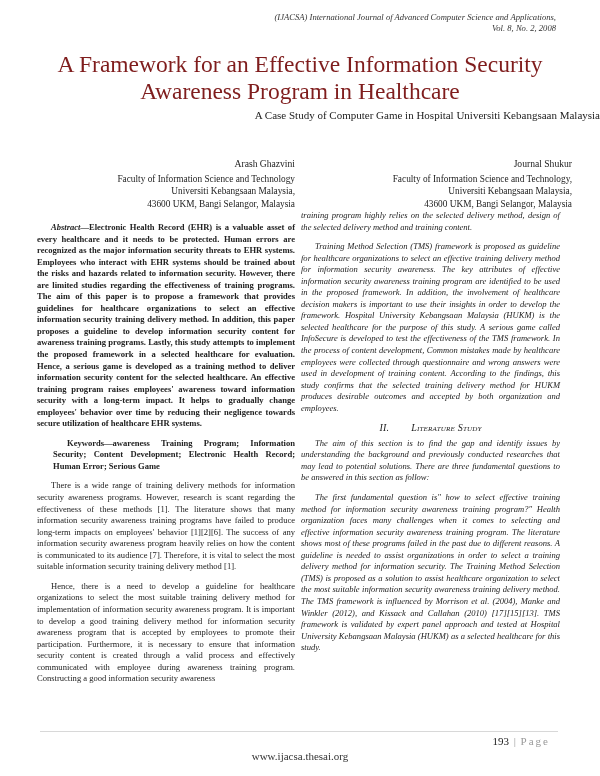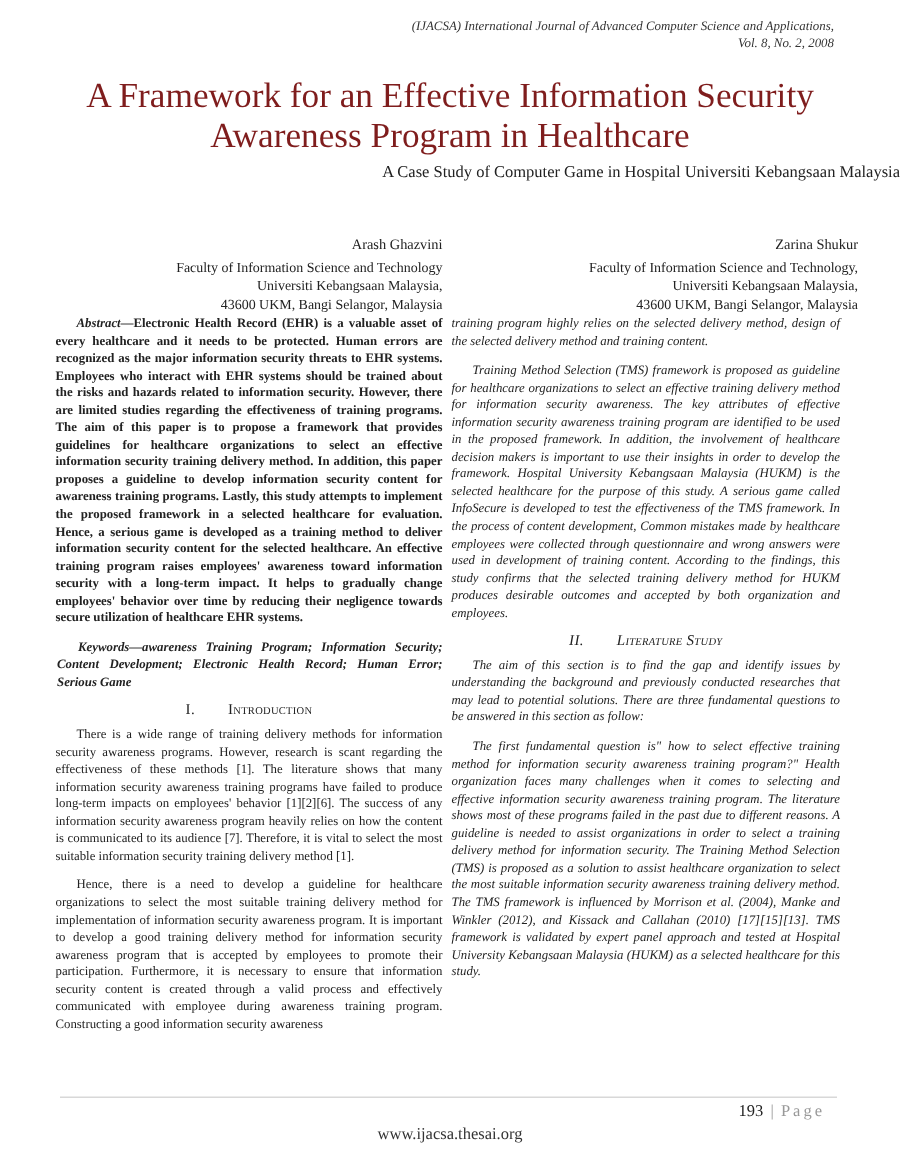--- a/index.html
+++ b/index.html
@@ -26,23 +26,23 @@
   .author .name { margin-bottom: 3px; font-size: 9.6px; }
   .author-1 { left: 25px; }
   .author-2 { left: 302px; }
   .col {
     position: absolute; top: 210px; width: 258px;
     font-size: 8.55px; line-height: 11.55px; text-align: justify; color: #222;
   }
   .col-left { left: 37px; }
   .col-right { left: 301px; width: 259px; font-style: italic; }
   .para { margin: 0 0 8px 0; text-indent: 14px; }
-  .abstract { font-weight: bold; }
+  .abstract { font-weight: bold; margin-top: 12px; }
   .abstract .lead { font-style: italic; font-weight: bold; }
-  .keywords { font-style: italic; font-weight: bold; text-indent: 14px; margin: 0 0 8px 1px; }
+  .keywords { font-weight: bold; text-indent: 14px; margin: 0 0 8px 16px; }
   .section-heading {
     text-align: center; font-size: 10px; margin: 6px 0 4px 0; letter-spacing: 0.2px;
     font-variant: small-caps;
   }
   .section-heading .num { margin-right: 22px; font-variant: normal; }
   .footer-line {
     position: absolute; left: 40px; right: 42px; top: 731px; height: 0;
     border-top: 1px solid #d8d8d8;
   }
   .page-number {
@@ -68,30 +68,29 @@
 </div>
 <div class="subtitle">A Case Study of Computer Game in Hospital Universiti Kebangsaan Malaysia</div>
 
 <div class="author author-1">
   <div class="name">Arash Ghazvini</div>
   <div>Faculty of Information Science and Technology</div>
   <div>Universiti Kebangsaan Malaysia,</div>
   <div>43600 UKM, Bangi Selangor, Malaysia</div>
 </div>
 <div class="author author-2">
-  <div class="name">Zarina Shukur</div>
+  <div class="name">Journal Shukur</div>
   <div>Faculty of Information Science and Technology,</div>
   <div>Universiti Kebangsaan Malaysia,</div>
   <div>43600 UKM, Bangi Selangor, Malaysia</div>
 </div>
 
 <div class="col col-left">
   <p class="para abstract"><span class="lead">Abstract</span><span class="lead">—</span><span>Electronic Health Record (EHR) is a valuable asset of every healthcare and it needs to be protected. Human errors are recognized as the major information security threats to EHR systems. Employees who interact with EHR systems should be trained about the risks and hazards related to information security. However, there are limited studies regarding the effectiveness of training programs. The aim of this paper is to propose a framework that provides guidelines for healthcare organizations to select an effective information security training delivery method. In addition, this paper proposes a guideline to develop information security content for awareness training programs. Lastly, this study attempts to implement the proposed framework in a selected healthcare for evaluation. Hence, a serious game is developed as a training method to deliver information security content for the selected healthcare. An effective training program raises employees' awareness toward information security with a long-term impact. It helps to gradually change employees' behavior over time by reducing their negligence towards secure utilization of healthcare EHR systems.</span></p>
   <p class="keywords">Keywords—awareness Training Program; Information Security; Content Development; Electronic Health Record; Human Error; Serious Game</p>
-  <div class="section-heading"><span class="num">I.</span><span>Introduction</span></div>
   <p class="para">There is a wide range of training delivery methods for information security awareness programs. However, research is scant regarding the effectiveness of these methods [1]. The literature shows that many information security awareness training programs have failed to produce long-term impacts on employees' behavior [1][2][6]. The success of any information security awareness program heavily relies on how the content is communicated to its audience [7]. Therefore, it is vital to select the most suitable information security training delivery method [1].</p>
   <p class="para">Hence, there is a need to develop a guideline for healthcare organizations to select the most suitable training delivery method for implementation of information security awareness program. It is important to develop a good training delivery method for information security awareness program that is accepted by employees to promote their participation. Furthermore, it is necessary to ensure that information security content is created through a valid process and effectively communicated with employee during awareness training program. Constructing a good information security awareness</p>
 </div>
 
 <div class="col col-right">
   <p class="para" style="text-indent:0">training program highly relies on the selected delivery method, design of the selected delivery method and training content.</p>
   <p class="para">Training Method Selection (TMS) framework is proposed as guideline for healthcare organizations to select an effective training delivery method for information security awareness. The key attributes of effective information security awareness training program are identified to be used in the proposed framework. In addition, the involvement of healthcare decision makers is important to use their insights in order to develop the framework. Hospital University Kebangsaan Malaysia (HUKM) is the selected healthcare for the purpose of this study. A serious game called InfoSecure is developed to test the effectiveness of the TMS framework. In the process of content development, Common mistakes made by healthcare employees were collected through questionnaire and wrong answers were used in development of training content. According to the findings, this study confirms that the selected training delivery method for HUKM produces desirable outcomes and accepted by both organization and employees.</p>
   <div class="section-heading"><span class="num">II.</span><span>Literature Study</span></div>
   <p class="para">The aim of this section is to find the gap and identify issues by understanding the background and previously conducted researches that may lead to potential solutions. There are three fundamental questions to be answered in this section as follow:</p>
   <p class="para">The first fundamental question is" how to select effective training method for information security awareness training program?" Health organization faces many challenges when it comes to selecting and effective information security awareness training program. The literature shows most of these programs failed in the past due to different reasons. A guideline is needed to assist organizations in order to select a training delivery method for information security. The Training Method Selection (TMS) is proposed as a solution to assist healthcare organization to select the most suitable information security awareness training delivery method. The TMS framework is influenced by Morrison et al. (2004), Manke and Winkler (2012), and Kissack and Callahan (2010) [17][15][13]. TMS framework is validated by expert panel approach and tested at Hospital University Kebangsaan Malaysia (HUKM) as a selected healthcare for this study.</p>

